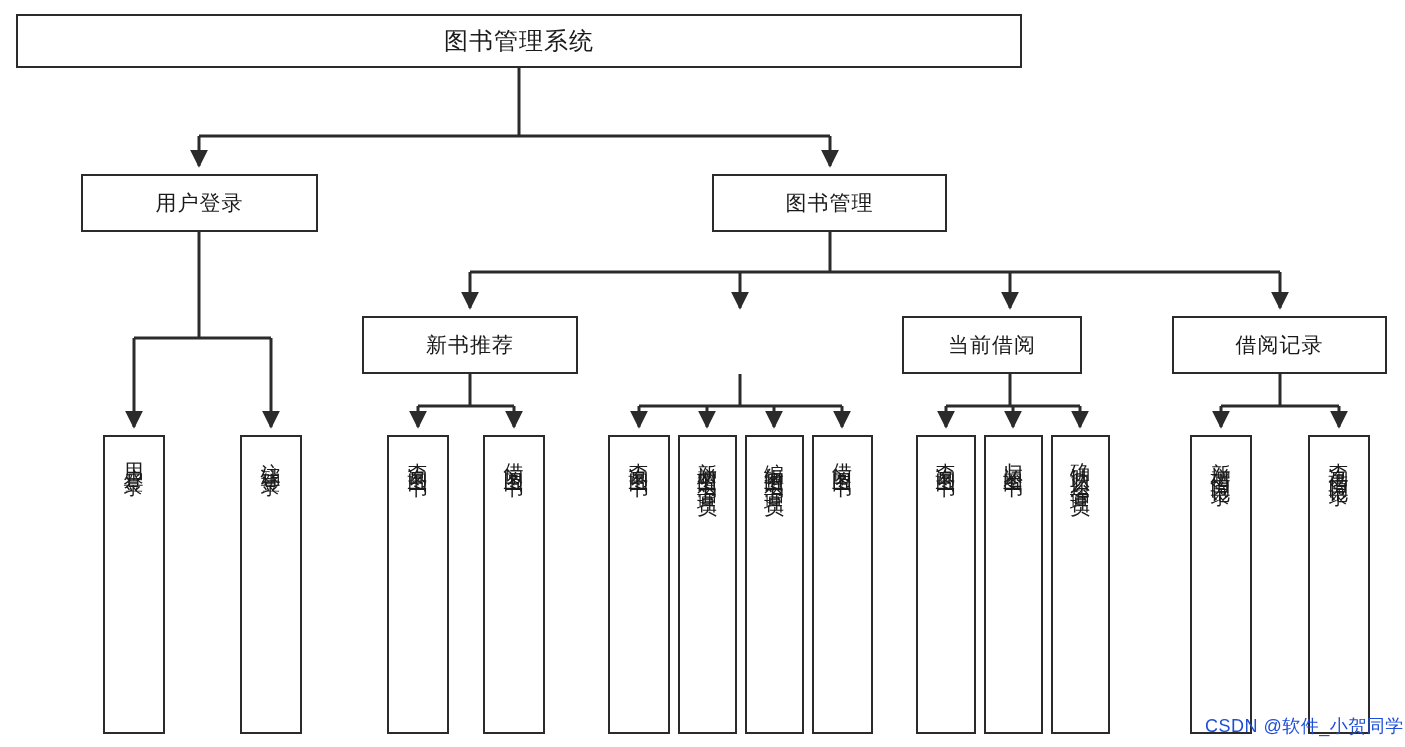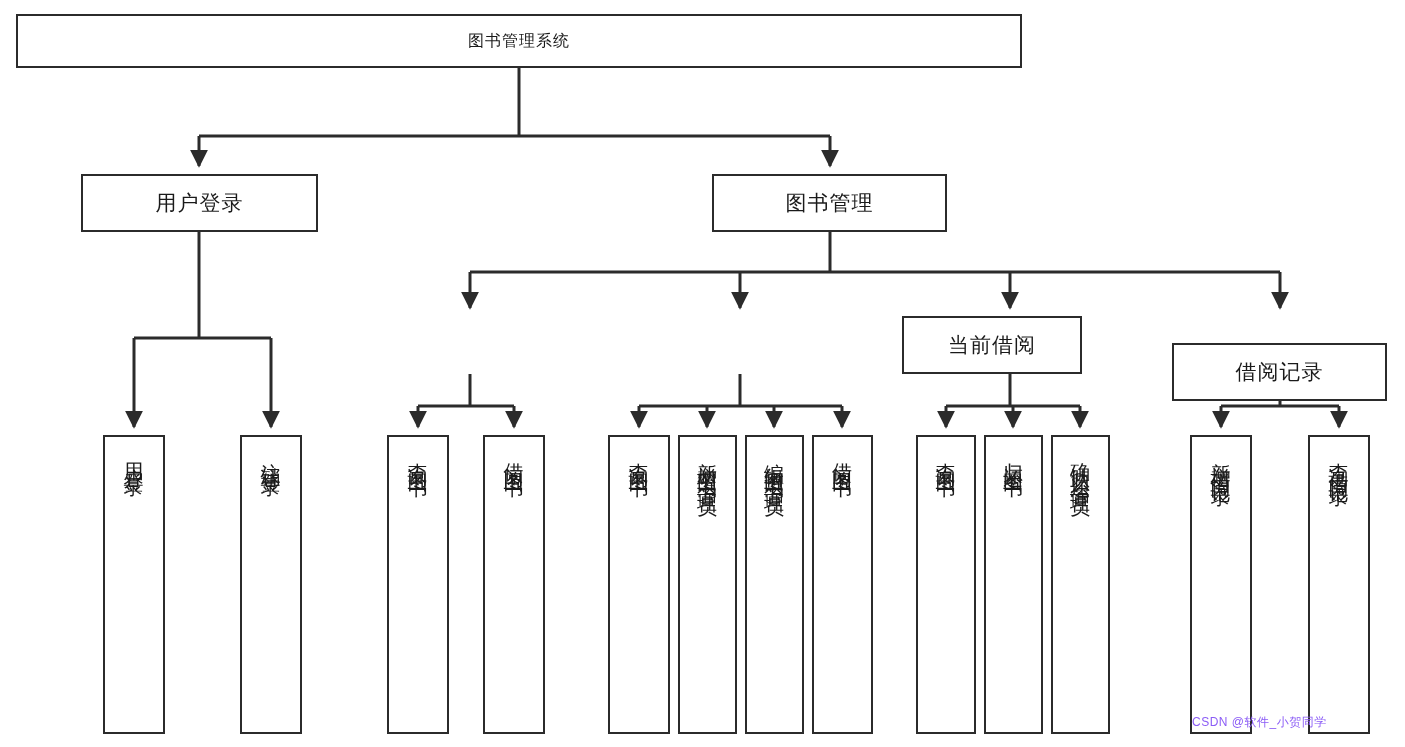--- a/index.html
+++ b/index.html
@@ -37,42 +37,43 @@
     display: block;
     text-align: center;
     line-height: 1.18;
     white-space: nowrap;
   }
   .node.h .lbl {
     font-size: 21px;
     letter-spacing: 1px;
   }
   .node.h.root .lbl {
-    font-size: 16px;
+    font-size: 24px;
   }
   
   .node.v {
     align-items: flex-start;
     justify-content: center;
     padding-top: 10px;
   }
   .node.v .lbl {
     writing-mode: vertical-rl;
     text-orientation: upright;
     font-size: 20px;
     letter-spacing: 5px;
     line-height: 1;
     white-space: nowrap;
   }
   .watermark {
     position: absolute;
-    color: #8b5cf6;
-    font-size: 12px;
+    color: #1d4ed8;
+    font-size: 18px;
     white-space: nowrap;
     letter-spacing: 0.5px;
+    margin-left: 13px;
   }
 </style>
 </head>
 <body>
 
 <div id="canvas">
 
   <svg id="wires" viewBox="0 0 1405 747" xmlns="http://www.w3.org/2000/svg">
     <defs>
       <marker id="arrow" viewBox="0 0 10 10" refX="9" refY="5" markerWidth="6" markerHeight="6" orient="auto-start-reverse">
@@ -127,24 +128,27 @@
     <span class="lbl">图书管理系统</span>
   </div>
 
   <div class="node h" style="left:81px; top:174px; width:237px; height:58px;">
     <span class="lbl">用户登录</span>
   </div>
   <div class="node h" style="left:712px; top:174px; width:235px; height:58px;">
     <span class="lbl">图书管理</span>
   </div>
 
+  <div class="node h" style="left:362px; top:316px; width:216px; height:58px;">
+    <span class="lbl">新书推荐</span>
+  </div>
   <div class="node h" style="left:902px; top:316px; width:180px; height:58px;">
     <span class="lbl">当前借阅</span>
   </div>
-  <div class="node h" style="left:1172px; top:316px; width:215px; height:58px;margin-top:27px;">
+  <div class="node h" style="left:1172px; top:316px; width:215px; height:58px;">
     <span class="lbl">借阅记录</span>
   </div>
 
   <div class="node v" style="left:103px; top:435px; width:62px; height:299px;">
     <span class="lbl">用户登录</span>
   </div>
   <div class="node v" style="left:240px; top:435px; width:62px; height:299px;">
     <span class="lbl">注销登录</span>
   </div>
   <div class="node v" style="left:387px; top:435px; width:62px; height:299px;">

